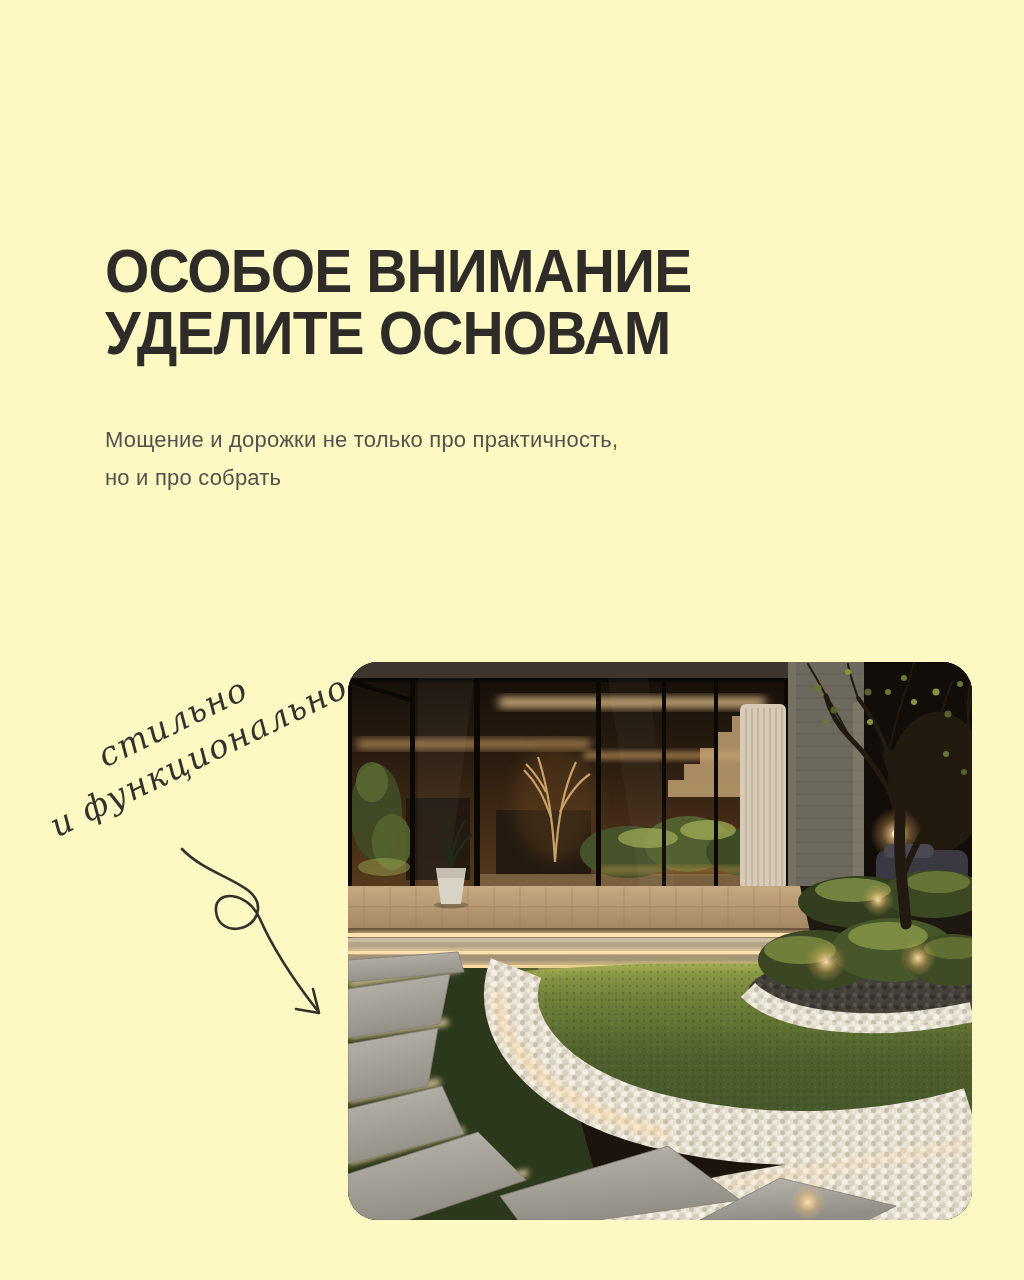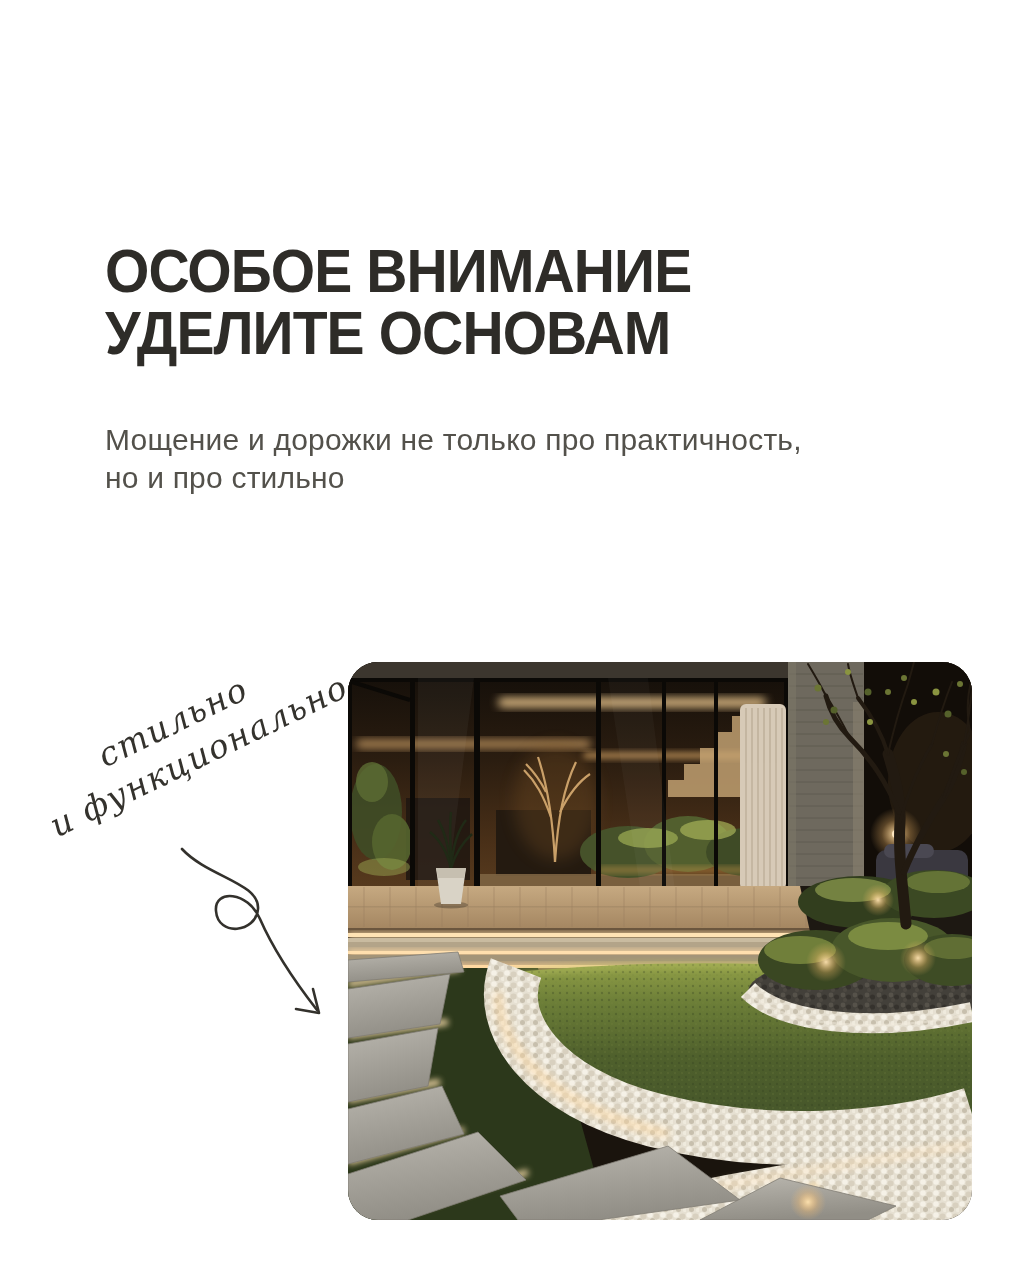--- a/index.html
+++ b/index.html
@@ -1,29 +1,29 @@
 <!DOCTYPE html>
 <html><head>
 <meta charset="utf-8">
 <style>
   html,body{margin:0;padding:0;}
   body{background:#F1EFE9;}
   .slide{
     position:relative;width:1024px;height:1280px;overflow:hidden;
-    background:#ffffff;font-family:"Liberation Sans",sans-serif;
+    background:#fef9c3;font-family:"Liberation Sans",sans-serif;
   }
   .heading{
     position:absolute;left:105px;top:240px;
     font-size:62px;line-height:62px;font-weight:600;color:#2E2C28;
     letter-spacing:-1px;transform:scaleX(.92);transform-origin:left top;
     white-space:nowrap;
   }
   .para{
     position:absolute;left:105px;
-    font-size:30px;line-height:38px;font-weight:400;color:#53514B;
+    font-size:22px;line-height:38px;font-weight:400;color:#53514B;
     letter-spacing:.2px;white-space:nowrap;
   }
   .para.p1{top:421px;}
   .para.p2{top:529px;}
   .hand{
     position:absolute;color:#34322D;
     font-family:"DejaVu Serif",serif;font-style:italic;
     font-size:33px;letter-spacing:1.5px;white-space:nowrap;
     transform:rotate(-26deg);transform-origin:left center;
   }
@@ -41,21 +41,21 @@
 
 <div class="slide">
 
   <div class="heading">
     <div>ОСОБОЕ ВНИМАНИЕ</div>
     <div>УДЕЛИТЕ ОСНОВАМ</div>
   </div>
 
   <div class="para p1">
     <div>Мощение и дорожки не только про практичность,</div>
-    <div>но и про стильно</div>
+    <div>но и про собрать</div>
   </div>
 
 
   <div class="hand l1">стильно</div>
   <div class="hand l2">и функционально</div>
 
   <div class="arrow-wrap">
     <svg viewBox="0 0 185 195" fill="none">
       <path d="M22,6 C48,34 100,40 98,66 C96,90 58,94 56,68 C54,46 88,48 100,76 C114,108 136,140 157,167" stroke="#33312C" stroke-width="2.6" stroke-linecap="round"></path>
       <path d="M136,166 L159,170 L153,146" stroke="#33312C" stroke-width="2.6" stroke-linecap="round" stroke-linejoin="round" fill="none"></path>

